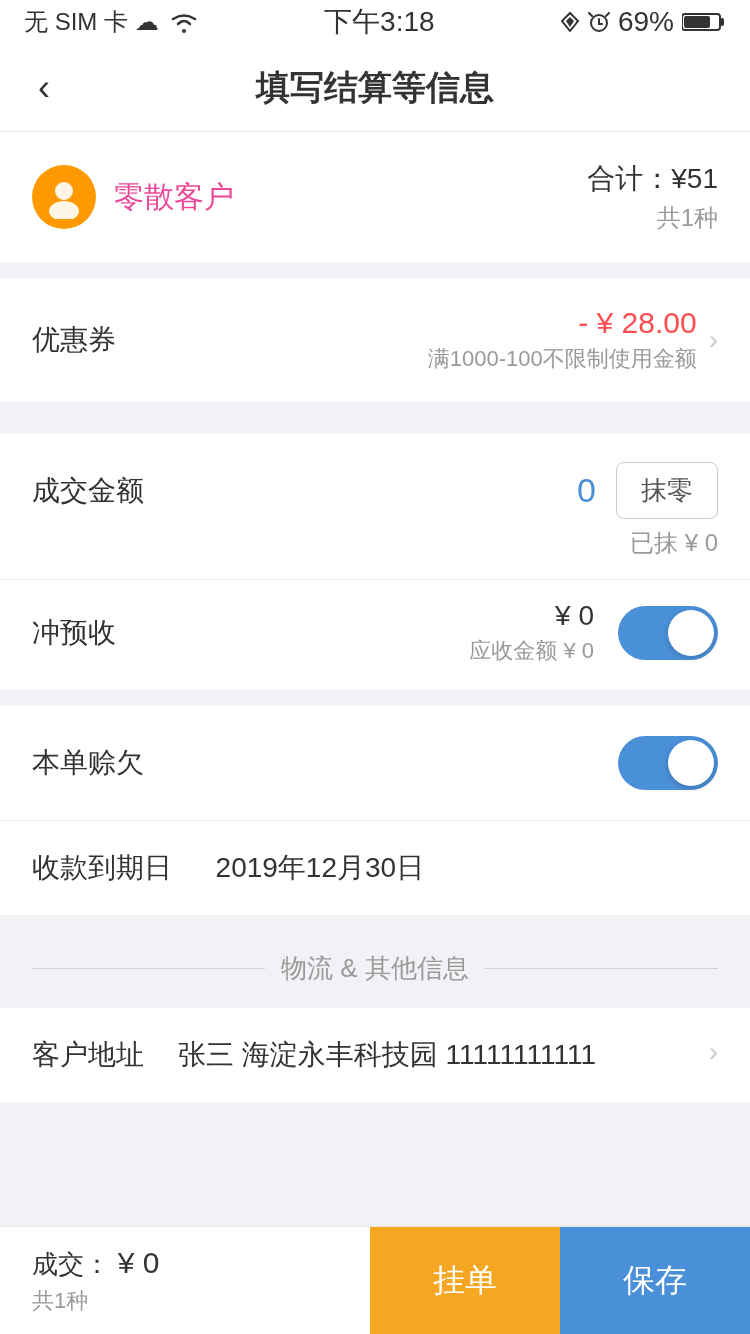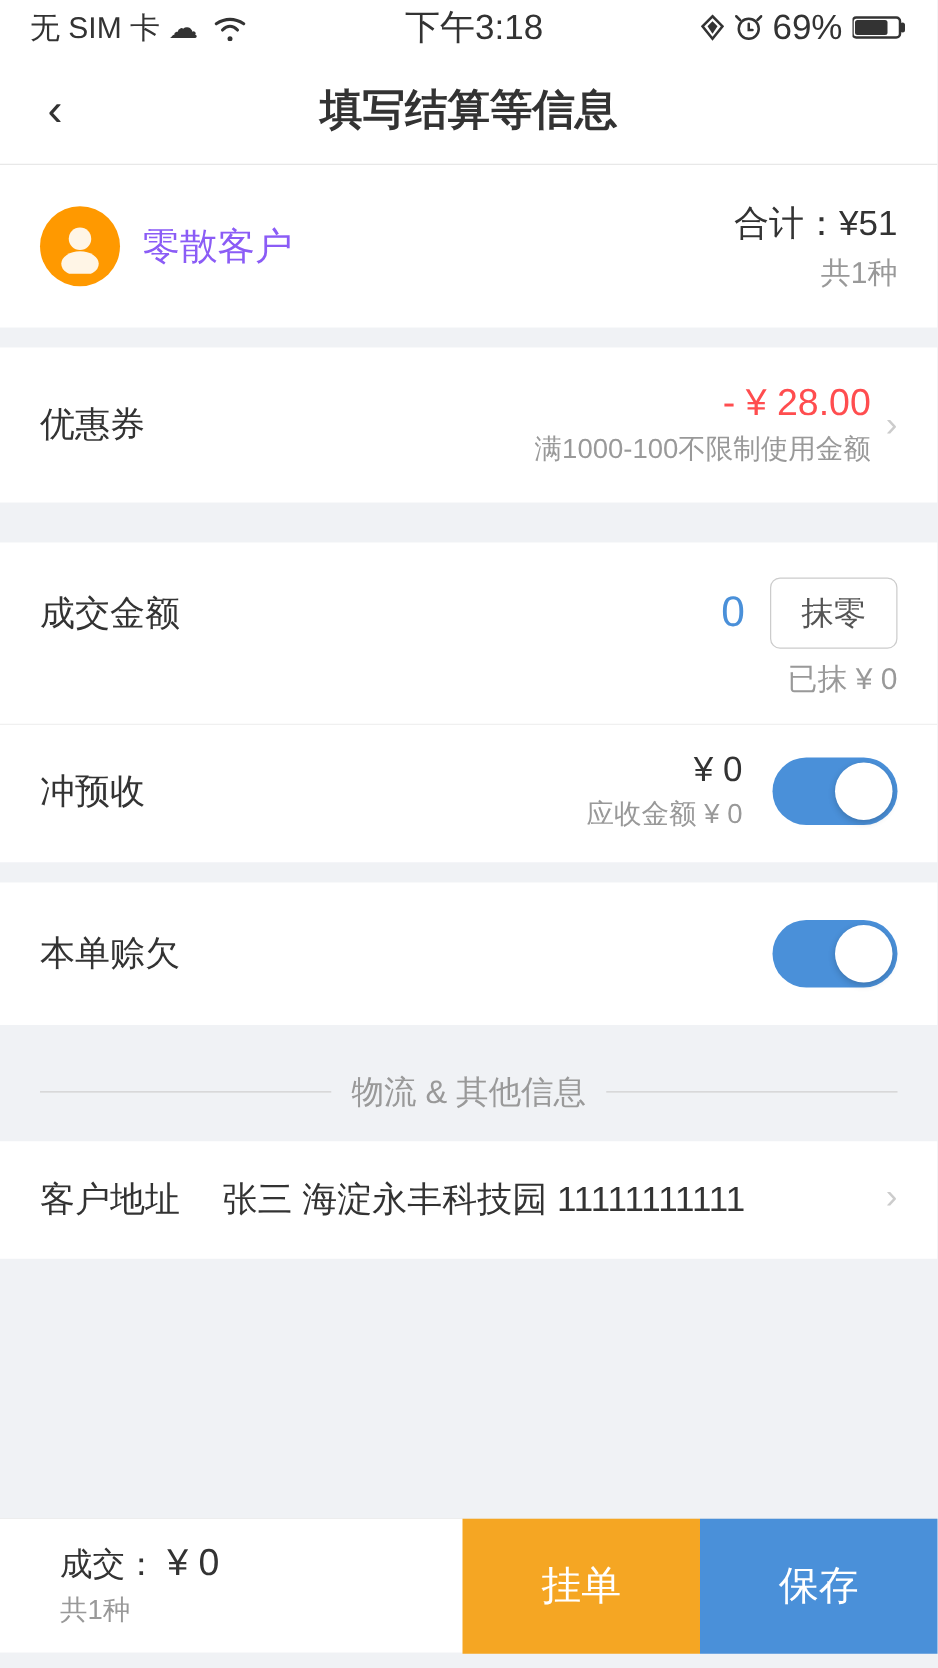--- a/index.html
+++ b/index.html
@@ -94,21 +94,21 @@
       border-radius: 50%;
       background: #f90;
       display: flex;
       align-items: center;
       justify-content: center;
       overflow: hidden;
     }
     .customer-avatar svg { width: 44px; height: 44px; }
     .customer-name {
       font-size: 30px;
-      color: #8b5cf6;
+      color: #ec4899;
     }
     .customer-right {
       text-align: right;
     }
     .total-amount {
       font-size: 28px;
       color: #333;
     }
     .total-count {
       font-size: 24px;
@@ -318,29 +318,28 @@
     }
     .address-value {
       font-size: 28px;
       color: #333;
       flex: 1;
     }
 
     
     .bottom-bar {
       position: fixed;
-      bottom: 12px;
+      bottom: 0;
       left: 0;
       width: 750px;
       height: 108px;
       background: #fff;
       display: flex;
       align-items: center;
       border-top: 1px solid #e8e8e8;
-      padding-left: 16px;
     }
     .bottom-left {
       flex: 1;
       padding: 0 32px;
     }
     .bottom-deal-label {
       font-size: 26px;
       color: #333;
     }
     .bottom-deal-amount {
@@ -473,20 +472,27 @@
   <div class="section-divider"></div>
 
   <div class="white-section">
     <div class="debt-row">
       <span class="debt-label">本单赊欠</span>
       <div class="toggle">
         <div class="toggle-knob"></div>
       </div>
     </div>
 
+    <div class="due-date-row">
+      <span class="due-date-text">
+        <span>收款到期日</span>
+        <span>　</span>
+        <span>2019年12月30日</span>
+      </span>
+    </div>
   </div>
 
   <div class="logistics-section">
     <div class="logistics-divider">
       <span>物流 &amp; 其他信息</span>
     </div>
   </div>
 
   <div class="address-row">
     <span class="address-label">客户地址</span>

